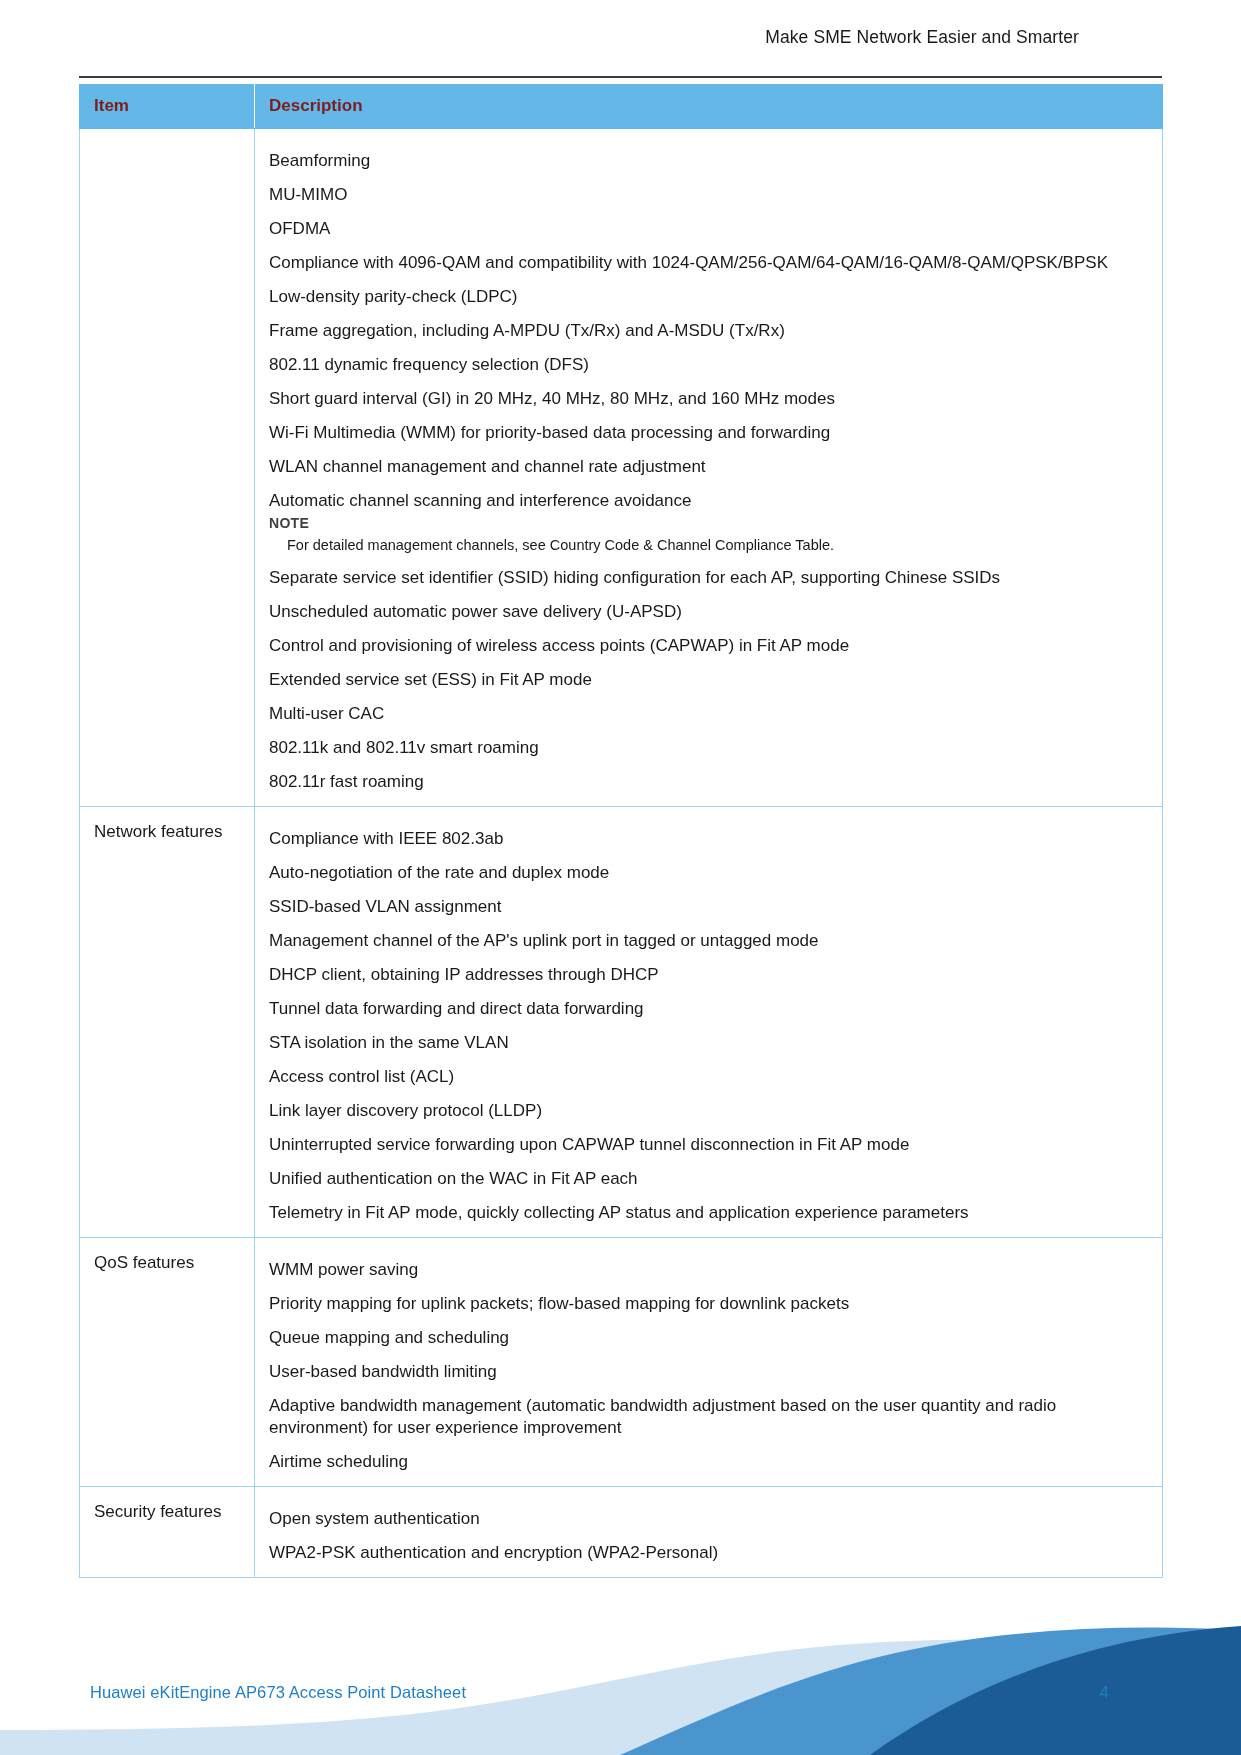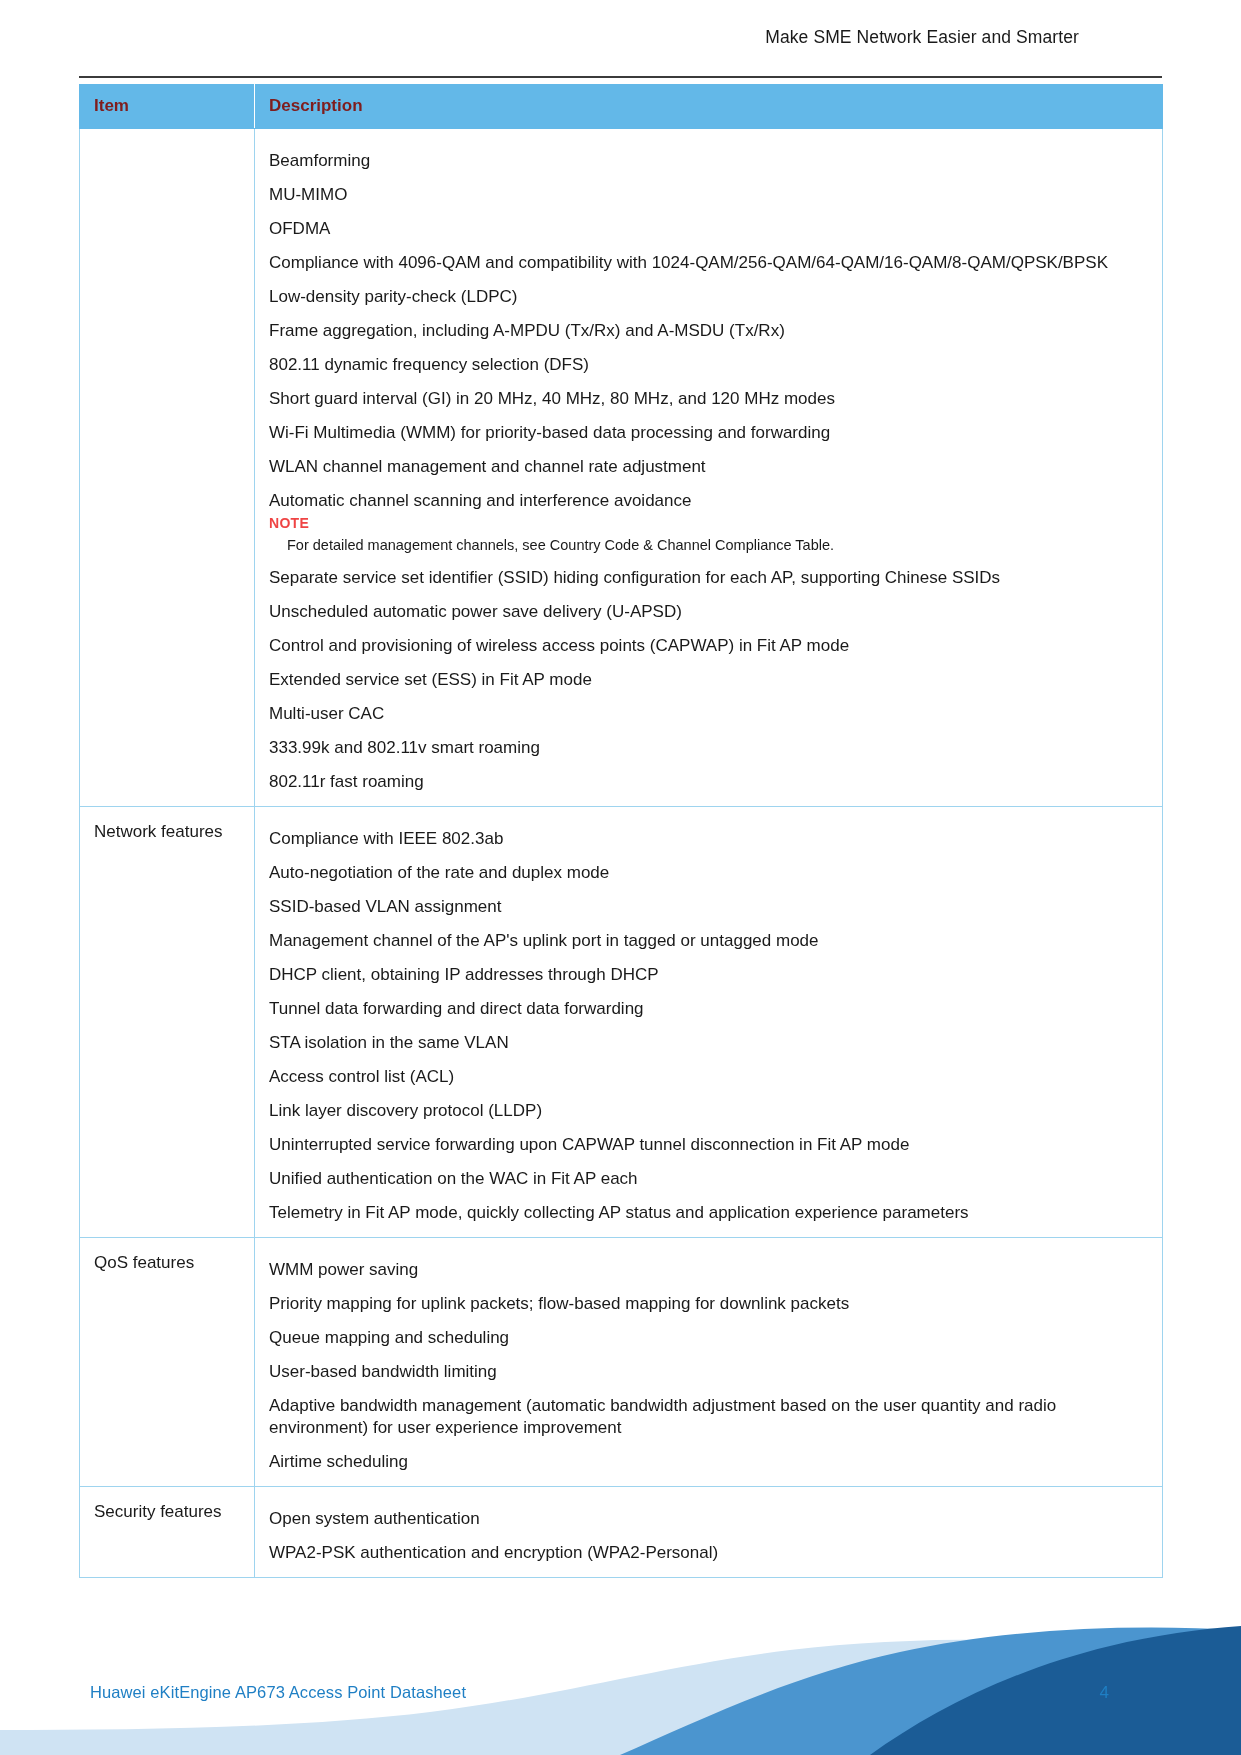--- a/index.html
+++ b/index.html
@@ -94,21 +94,21 @@
   .feat-list li:last-child { margin-bottom: 1px; }
 
   
   .note-block {
     margin: 2px 0 12px 0;
   }
   .note-label {
     font-size: 14px;
     font-weight: bold;
     letter-spacing: 0.3px;
-    color: #ef4444;
+    color: #404040;
     line-height: 18px;
     margin-bottom: 4px;
   }
   .note-body {
     font-size: 14.5px;
     line-height: 19px;
     color: #1a1a1a;
     padding-left: 18px;
   }
   .note-body .note-italic { }
@@ -171,36 +171,36 @@
         <td class="cell-item"></td>
         <td class="cell-desc">
           <ul class="feat-list">
             <li>Beamforming</li>
             <li>MU-MIMO</li>
             <li>OFDMA</li>
             <li>Compliance with 4096-QAM and compatibility with 1024-QAM/256-QAM/64-QAM/16-QAM/8-QAM/QPSK/BPSK</li>
             <li>Low-density parity-check (LDPC)</li>
             <li>Frame aggregation, including A-MPDU (Tx/Rx) and A-MSDU (Tx/Rx)</li>
             <li>802.11 dynamic frequency selection (DFS)</li>
-            <li>Short guard interval (GI) in 20 MHz, 40 MHz, 80 MHz, and 120 MHz modes</li>
+            <li>Short guard interval (GI) in 20 MHz, 40 MHz, 80 MHz, and 160 MHz modes</li>
             <li>Wi-Fi Multimedia (WMM) for priority-based data processing and forwarding</li>
             <li>WLAN channel management and channel rate adjustment</li>
             <li>Automatic channel scanning and interference avoidance</li>
           </ul>
           <div class="note-block">
             <div class="note-label">NOTE</div>
             <div class="note-body"><span>For detailed management channels, see </span><span class="note-italic">Country Code &amp; Channel Compliance Table</span><span>.</span></div>
           </div>
           <ul class="feat-list">
             <li>Separate service set identifier (SSID) hiding configuration for each AP, supporting Chinese SSIDs</li>
             <li>Unscheduled automatic power save delivery (U-APSD)</li>
             <li>Control and provisioning of wireless access points (CAPWAP) in Fit AP mode</li>
             <li>Extended service set (ESS) in Fit AP mode</li>
             <li>Multi-user CAC</li>
-            <li>333.99k and 802.11v smart roaming</li>
+            <li>802.11k and 802.11v smart roaming</li>
             <li>802.11r fast roaming</li>
           </ul>
         </td>
       </tr>
       <tr>
         <td class="cell-item">Network features</td>
         <td class="cell-desc">
           <ul class="feat-list">
             <li>Compliance with IEEE 802.3ab</li>
             <li>Auto-negotiation of the rate and duplex mode</li>

